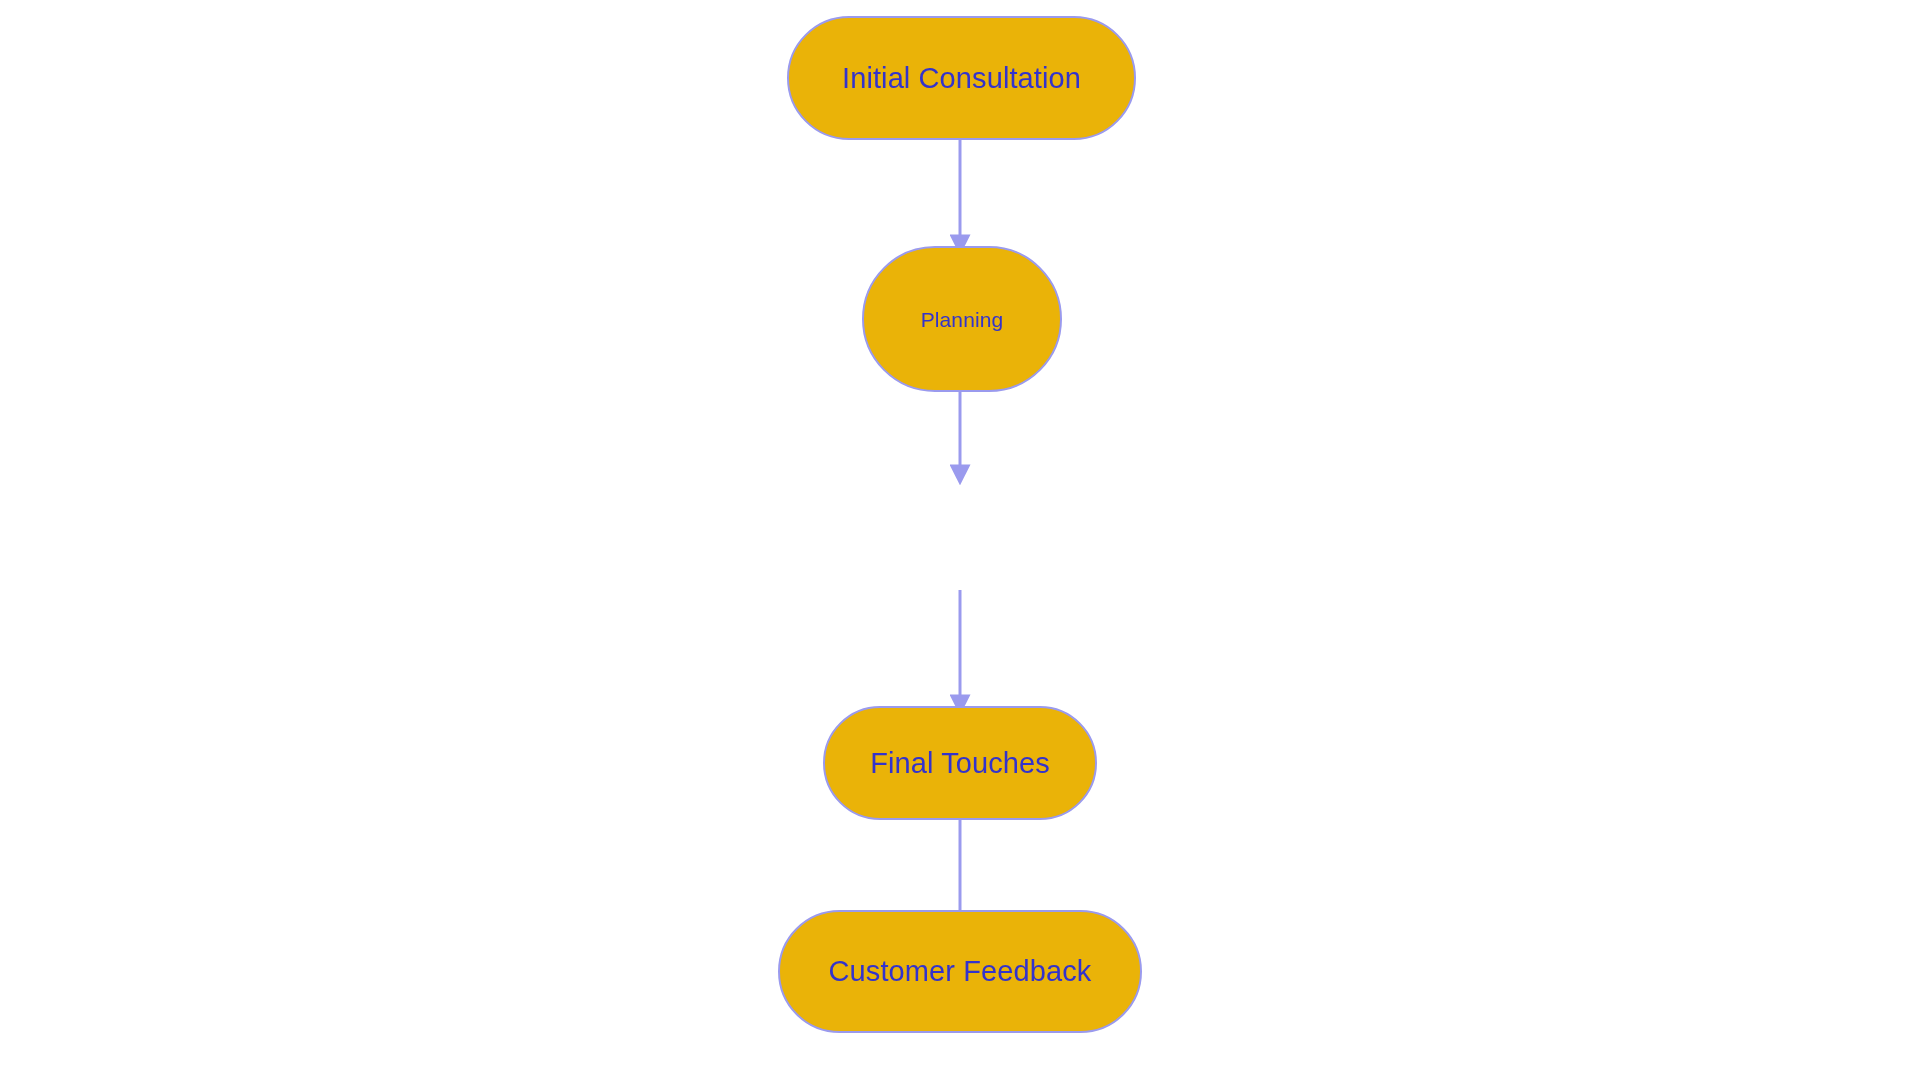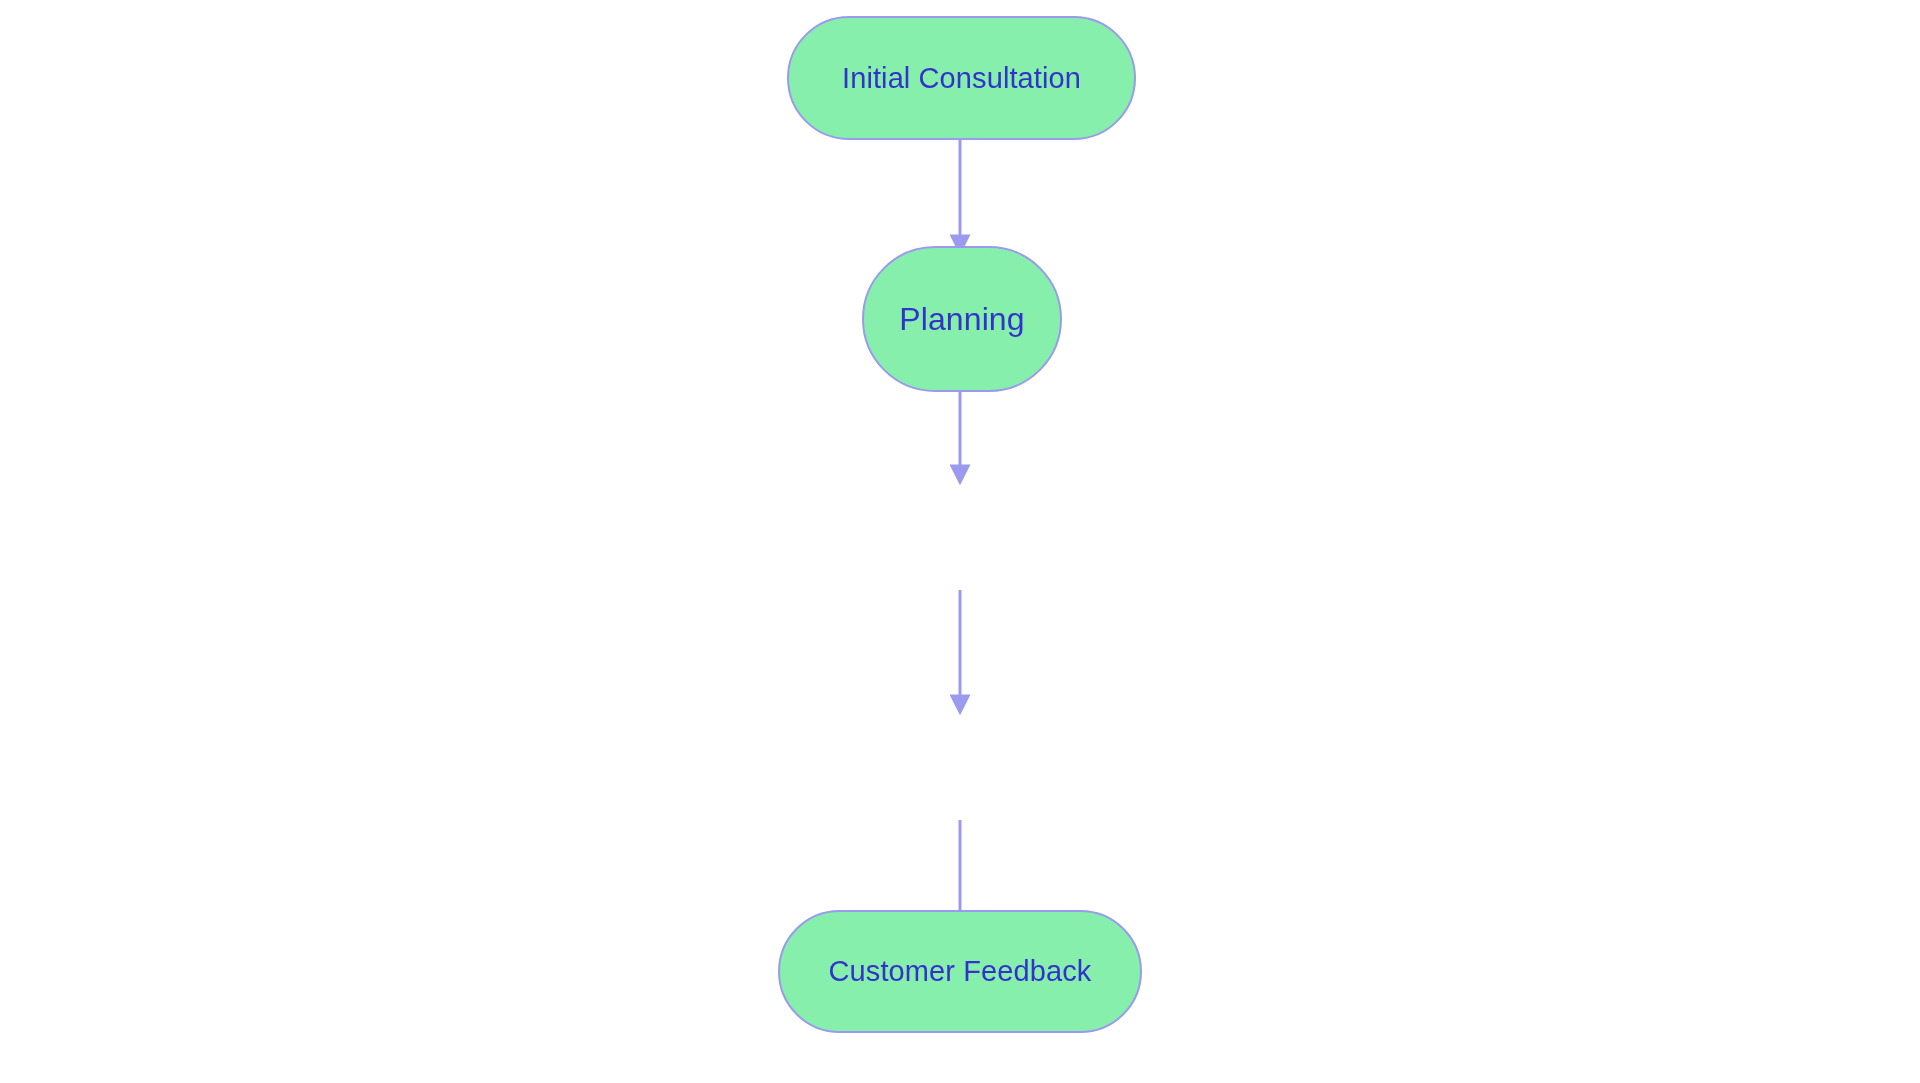--- a/index.html
+++ b/index.html
@@ -21,21 +21,21 @@
     height: 1083px;
     background: #ffffff;
   }
 
   .flow-node {
     position: absolute;
     box-sizing: border-box;
     display: flex;
     align-items: center;
     justify-content: center;
-    background: #86efac;
+    background: #eab308;
     border: 2px solid #9a9aee;
     border-radius: 9999px;
     color: #3333cc;
     font-family: "Liberation Sans", "DejaVu Sans", sans-serif;
     font-weight: 400;
     white-space: nowrap;
     letter-spacing: 0.1px;
   }
 
   .node-label {
@@ -46,21 +46,21 @@
 
   
   .node-0 {
     left: 787px;  top: 16px;
     width: 349px; height: 124px;
     font-size: 29px;
   }
   .node-1 {
     left: 862px;  top: 246px;
     width: 200px; height: 146px;
-    font-size: 32px;
+    font-size: 21px;
     align-items: center;
   }
   .node-2 {
     left: 842px;  top: 476px;
     width: 236px; height: 114px;
     font-size: 29px;
   }
   .node-3 {
     left: 823px;  top: 706px;
     width: 274px; height: 114px;
@@ -105,18 +105,21 @@
 
   <div class="flow-node node-0">
     <span class="node-label">Initial Consultation</span>
   </div>
 
   <div class="flow-node node-1">
     <span class="node-label">Planning</span>
   </div>
 
 
+  <div class="flow-node node-3">
+    <span class="node-label">Final Touches</span>
+  </div>
 
   <div class="flow-node node-4">
     <span class="node-label">Customer Feedback</span>
   </div>
 
 </div>
 
 </body></html>

